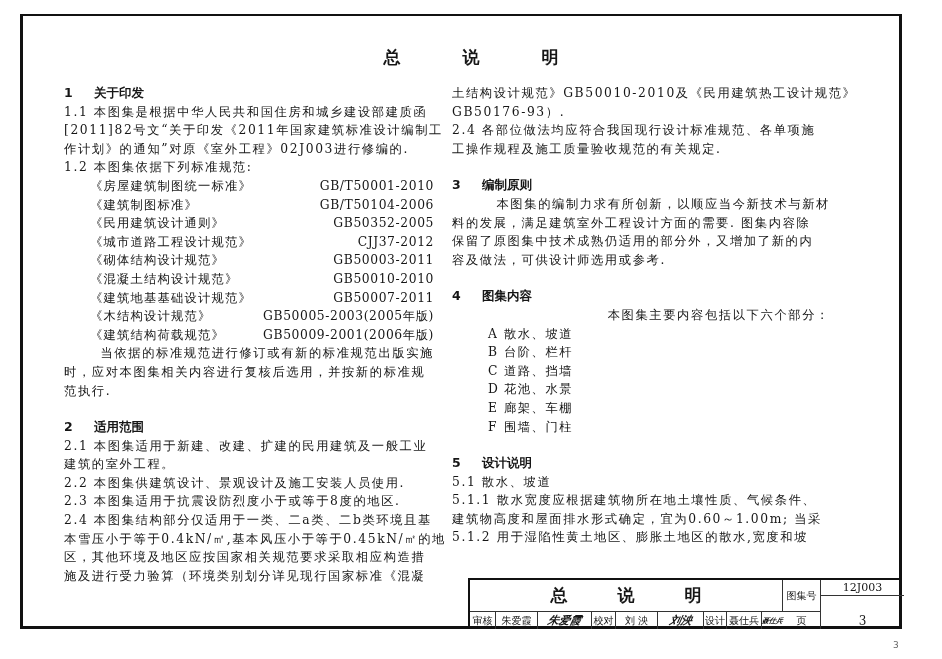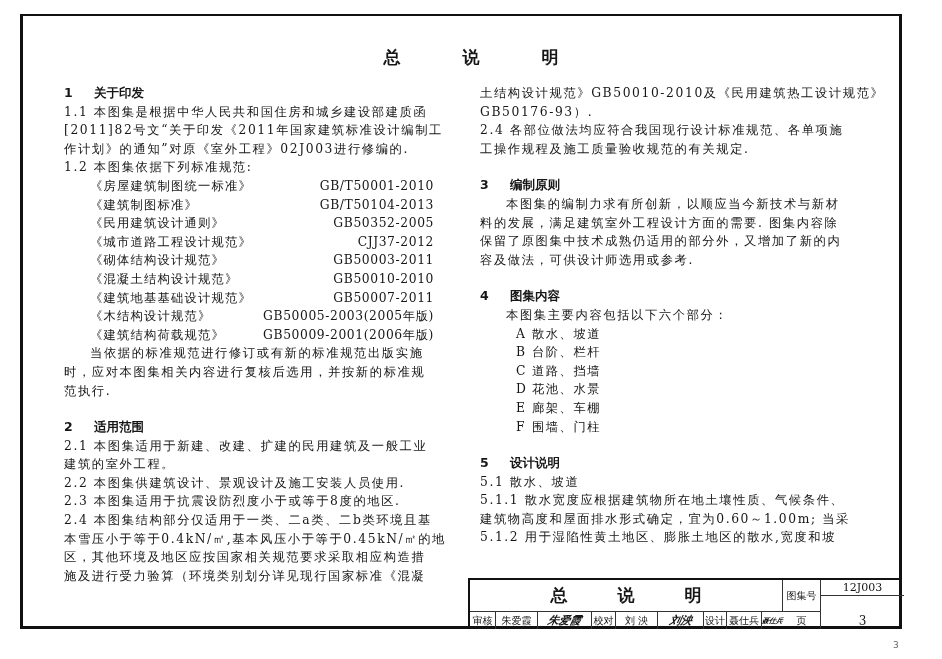--- a/index.html
+++ b/index.html
@@ -14,28 +14,28 @@
       border-bottom: 3px solid #111; border-left: 3px solid #111;
       box-sizing: border-box;
     }
     .page-title {
       position: absolute; left: 0; width: 942px; top: 46px; text-align: center;
       font-family: "DejaVu Sans", "Liberation Sans", sans-serif; font-weight: bold;
       font-size: 17px; letter-spacing: 28px; padding-left: 28px; box-sizing: border-box;
     }
     .col { position: absolute; font-size: 12.3px; line-height: 18.6px; }
     .col-left { left: 64px; top: 84px; width: 370px; }
-    .col-right { left: 480px; top: 84px; width: 378px; }
+    .col-right { left: 452px; top: 84px; width: 378px; }
     .h {
       font-family: "DejaVu Sans", "Liberation Sans", sans-serif; font-weight: bold;
       font-size: 12.5px; display: flex;
     }
     .h .num { width: 30px; }
     .p { letter-spacing: 1.6px; white-space: nowrap; }
-    .indent { padding-left: 26px; }
+    .indent { padding-left: 26px; text-align: right; }
     .gap { height: 18px; }
     .std { display: flex; justify-content: space-between; padding-left: 26px; white-space: nowrap; letter-spacing: 1.2px; }
     .std .code { letter-spacing: 0.6px; }
     .list-item { padding-left: 36px; letter-spacing: 1.5px; }
     .list-item .letter { display: inline-block; width: 16px; }
 
     .title-block {
       position: absolute; left: 468px; top: 578px; width: 434px; height: 51px;
       border-top: 2px solid #111; border-left: 2px solid #111; box-sizing: border-box;
       font-family: "DejaVu Sans", "Liberation Sans", sans-serif;
@@ -75,21 +75,21 @@
   <div class="p">[2011]82号文“关于印发《2011年国家建筑标准设计编制工</div>
   <div class="p">作计划》的通知”对原《室外工程》02J003进行修编的.</div>
   <div class="p">1.2 本图集依据下列标准规范:</div>
 
   <div class="std">
       <span>《房屋建筑制图统一标准》</span>
       <span class="code">GB/T50001-2010</span>
     </div>
   <div class="std">
       <span>《建筑制图标准》</span>
-      <span class="code">GB/T50104-2013</span>
+      <span class="code">GB/T50104-2006</span>
     </div>
   <div class="std">
       <span>《民用建筑设计通则》</span>
       <span class="code">GB50352-2005</span>
     </div>
   <div class="std">
       <span>《城市道路工程设计规范》</span>
       <span class="code">CJJ37-2012</span>
     </div>
   <div class="std">

